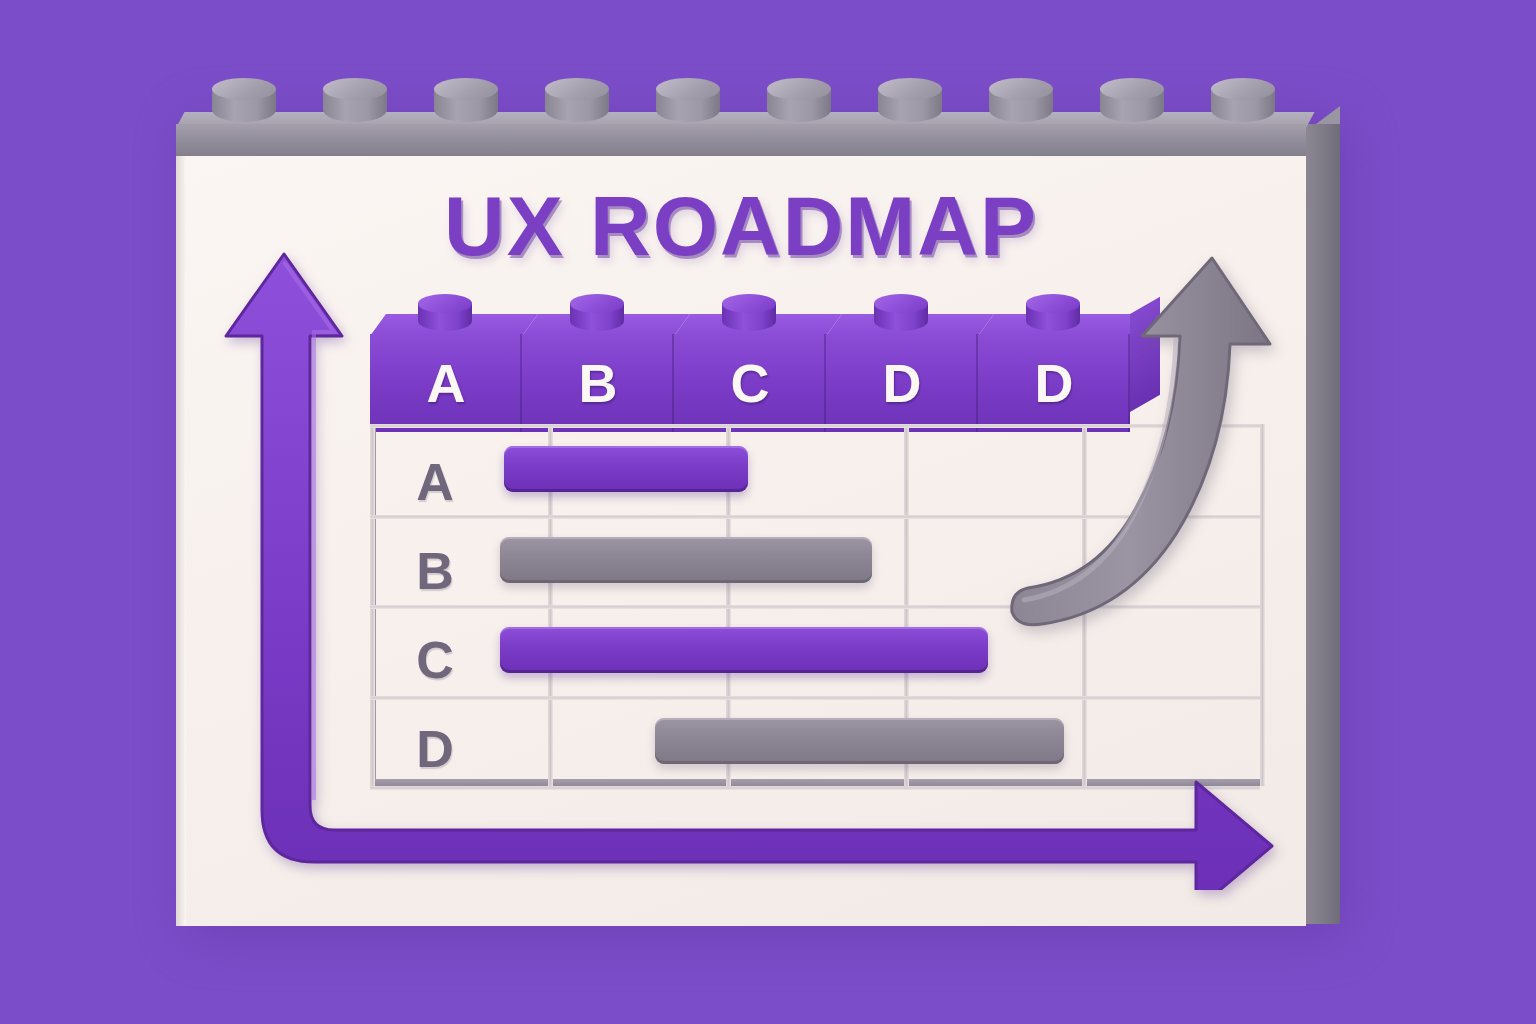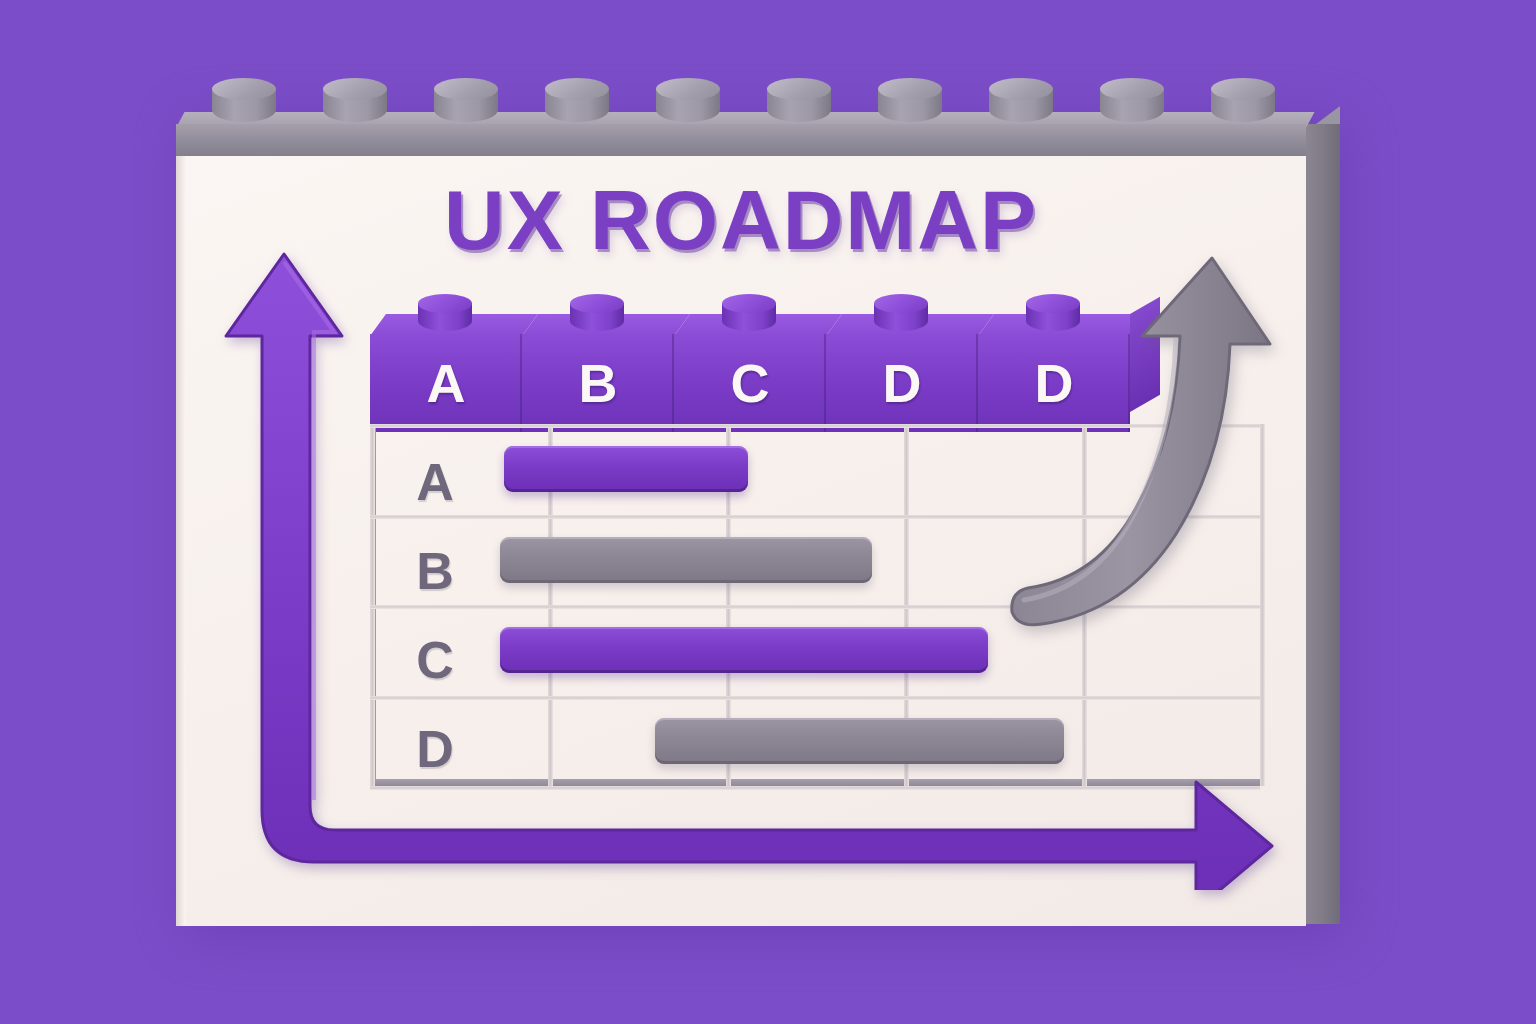--- a/index.html
+++ b/index.html
@@ -52,21 +52,21 @@
     background:linear-gradient(90deg,#8a8592 0%,#a8a3b0 35%,#9d98a6 70%,#7d7886 100%);
     border-radius:0 0 32px 32px/0 0 12px 12px;
   }
   .stud .cap{
     position:absolute;left:0;top:0;width:64px;height:22px;border-radius:50%;
     background:linear-gradient(145deg,#c2bdc9,#a39eac 60%,#948f9d);
   }
 
   
   .title{
-    position:absolute;left:176px;top:172px;width:1130px;
+    position:absolute;left:176px;top:178px;width:1130px;
     text-align:center;font-size:84px;font-weight:bold;
     letter-spacing:2px;color:#7B3FC4;
     text-shadow:2px 3px 0 rgba(90,45,150,.45), 4px 6px 10px rgba(90,45,150,.18);
   }
 
   
   .hdr-row{position:absolute;left:370px;top:312px;}
   .hdr-block{position:absolute;top:22px;width:152px;height:98px;}
   .hdr-block .front{
     position:absolute;left:0;top:0;width:152px;height:98px;

